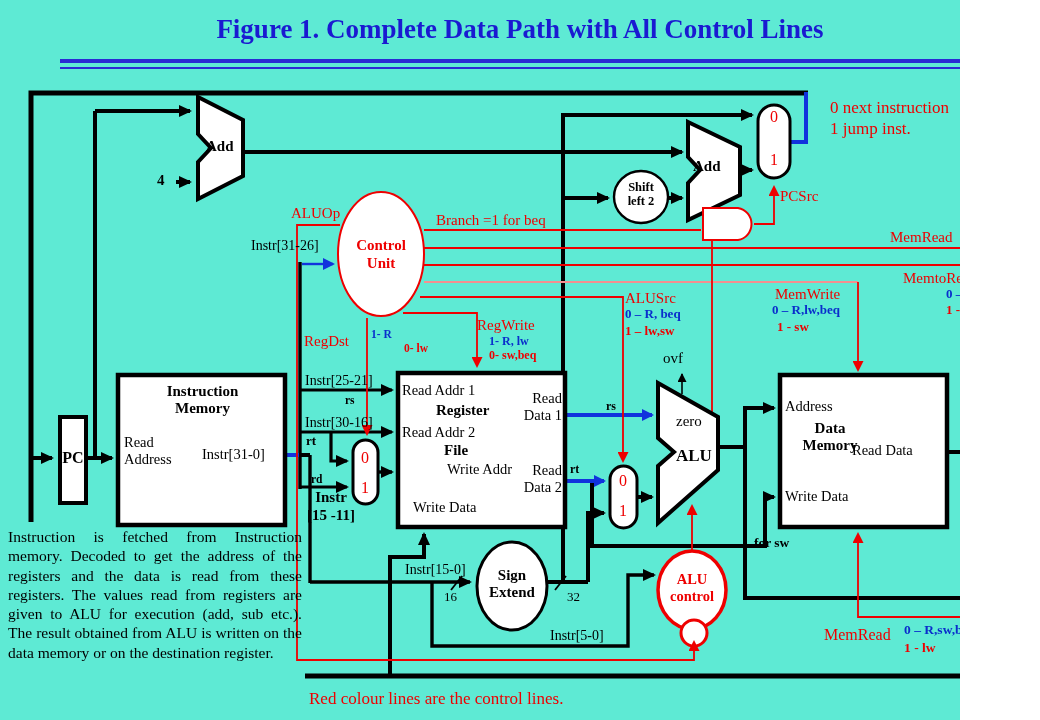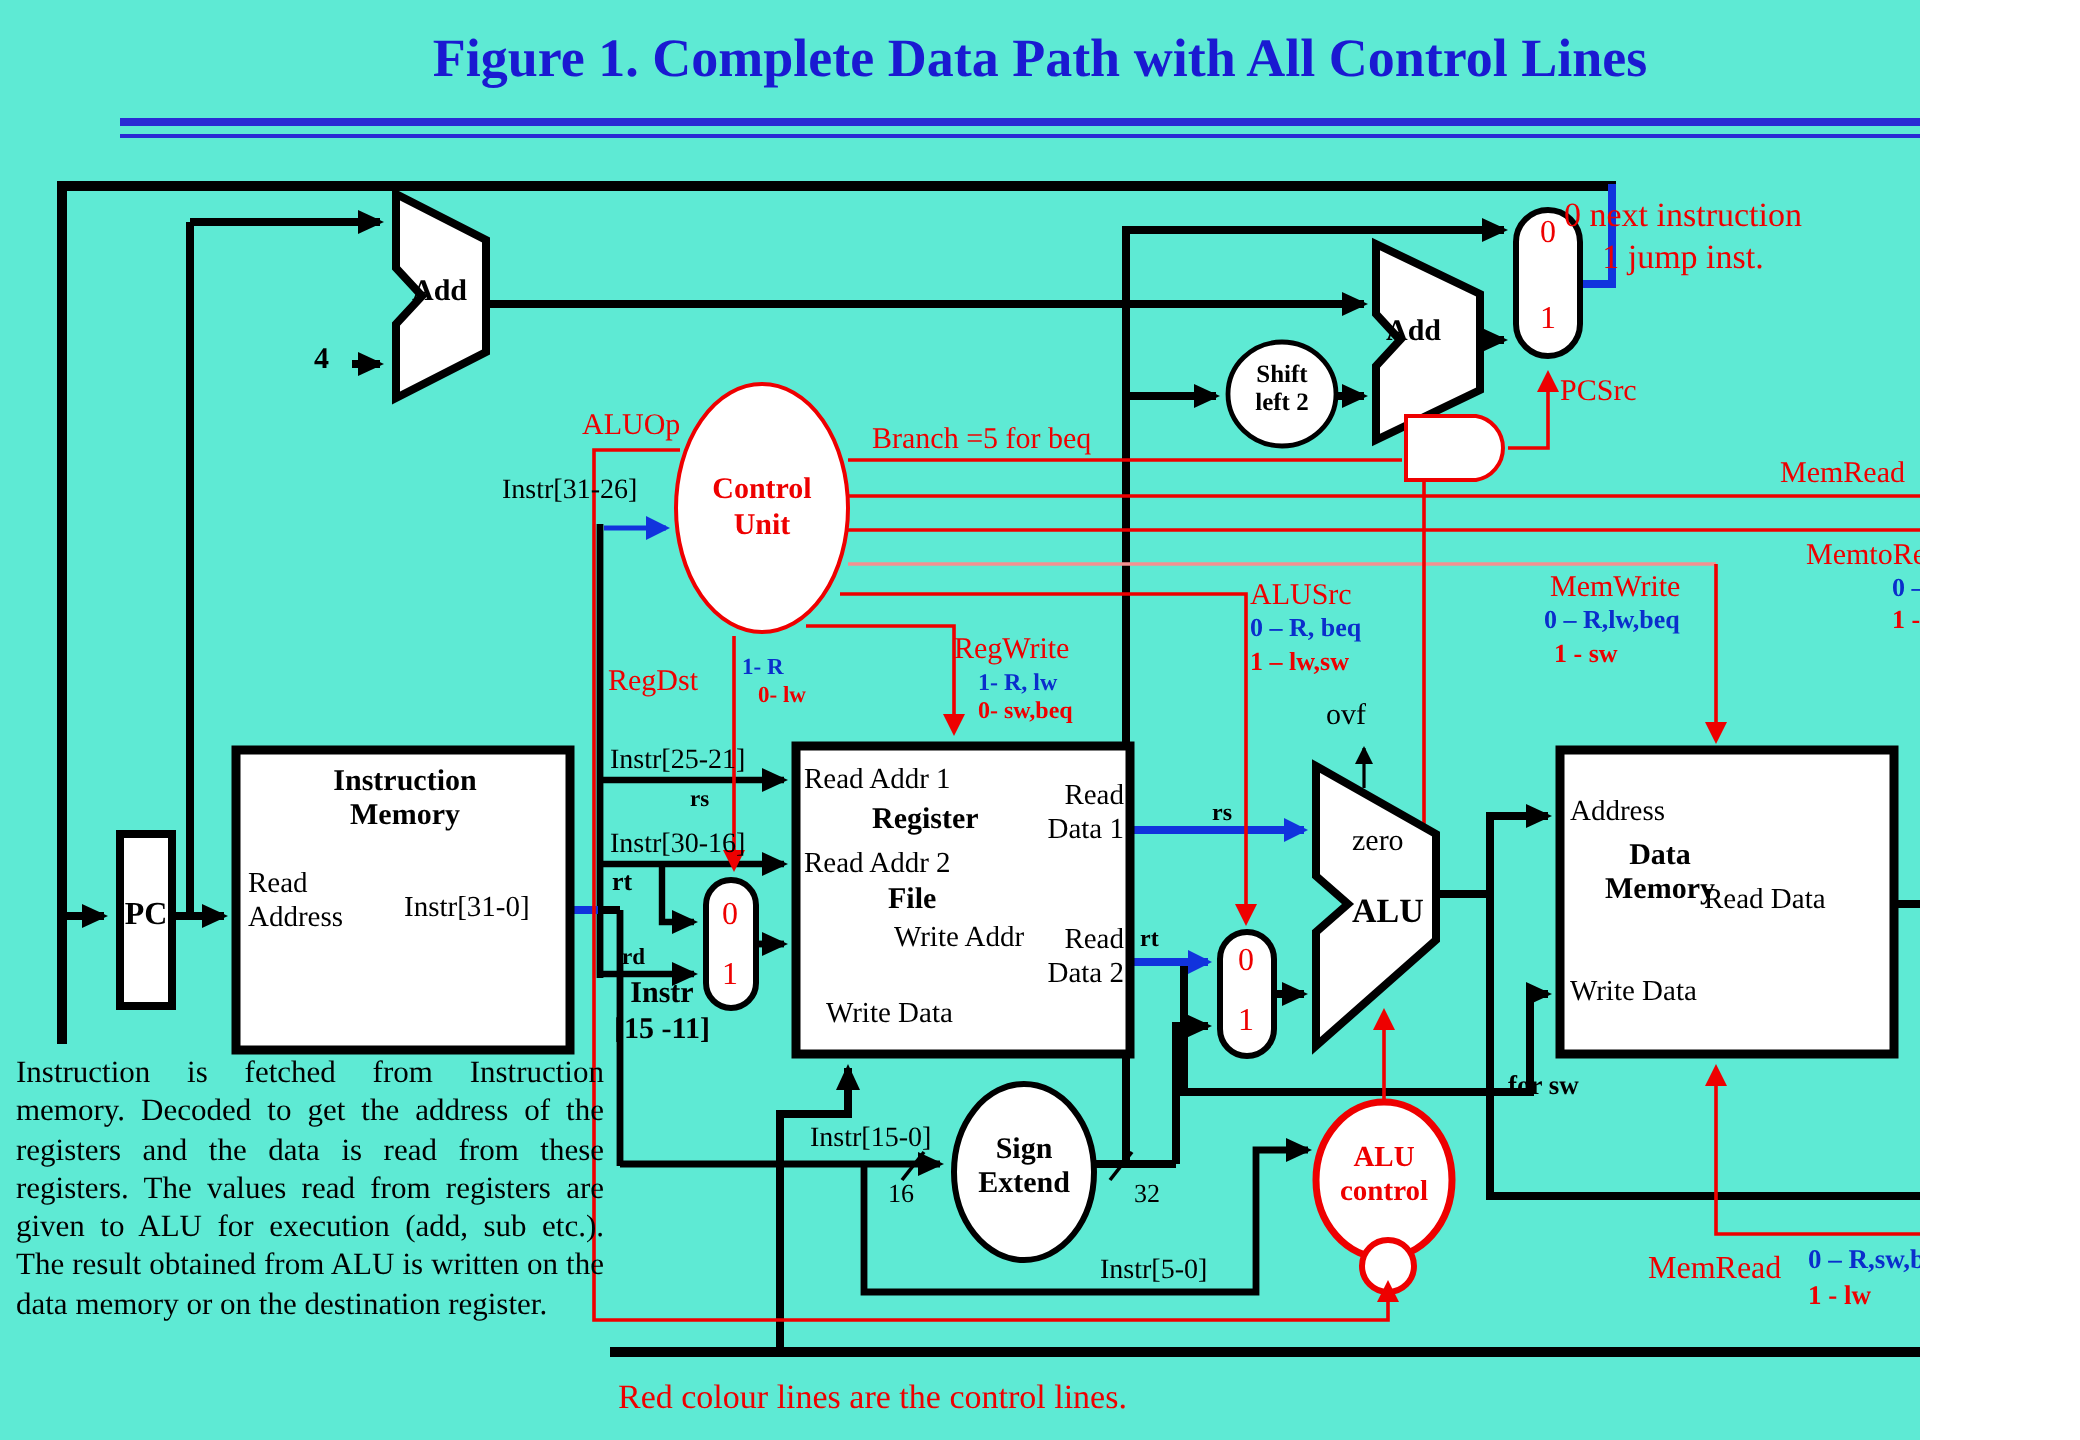--- a/index.html
+++ b/index.html
@@ -122,45 +122,45 @@
       <rect x="610" y="466" width="27" height="62" rx="13.5" stroke="#000" stroke-width="3"></rect>
       <rect x="980" y="442" width="28" height="63" rx="14" stroke="#000" stroke-width="3"></rect>
     </g>
 
     <path d="M340 225 L297 225 L297 660 L694 660 L694 642" stroke="#ee0000" stroke-width="1.8" fill="none" marker-end="url(#mR)"></path>
   </svg>
 
   <div class="lbl title ctr" style="left:75px;top:14px;width:890px;">Figure 1. Complete Data Path with All Control Lines</div>
   <div class="rule"></div>
 
-  <div class="lbl red s17 pre" style="left:782px;top:97px;line-height:1.25;text-align:center;">0 next instruction
+  <div class="lbl red s17 pre" style="left:830px;top:97px;line-height:1.25;">0 next instruction
 1 jump inst.</div>
   <div class="lbl red s15" style="left:780px;top:188px;">PCSrc</div>
   <div class="lbl red s15" style="left:890px;top:229px;">MemRead</div>
 
   <div class="lbl red s15" style="left:903px;top:270px;">MemtoReg</div>
   <div class="lbl vblue b s13" style="left:946px;top:287px;">0 – R</div>
   <div class="lbl red b s13" style="left:946px;top:303px;">1 - lw</div>
 
   <div class="lbl red s15" style="left:775px;top:286px;">MemWrite</div>
   <div class="lbl vblue b s13" style="left:772px;top:303px;">0 – R,lw,beq</div>
   <div class="lbl red b s13" style="left:777px;top:320px;">1 - sw</div>
 
   <div class="lbl red s15" style="left:625px;top:290px;">ALUSrc</div>
   <div class="lbl vblue b s13" style="left:625px;top:307px;">0 – R, beq</div>
   <div class="lbl red b s13" style="left:625px;top:324px;">1 – lw,sw</div>
 
-  <div class="lbl red s15" style="left:436px;top:212px;">Branch =5 for beq</div>
+  <div class="lbl red s15" style="left:436px;top:212px;">Branch =1 for beq</div>
   <div class="lbl red s15" style="left:291px;top:205px;">ALUOp</div>
   <div class="lbl s14" style="left:251px;top:238px;">Instr[31-26]</div>
   <div class="lbl red b s15 ctr pre" style="left:337px;top:236px;width:88px;line-height:1.2;">Control
 Unit</div>
   <div class="lbl red s15" style="left:304px;top:333px;">RegDst</div>
   <div class="lbl vblue b s11" style="left:371px;top:328px;">1- R</div>
-  <div class="lbl red b s11" style="left:365px;top:342px;padding-left:14px;">0- lw</div>
+  <div class="lbl red b s11" style="left:390px;top:342px;padding-left:14px;">0- lw</div>
   <div class="lbl red s15" style="left:477px;top:317px;">RegWrite</div>
   <div class="lbl vblue b s12" style="left:489px;top:335px;">1- R, lw</div>
   <div class="lbl red b s12" style="left:489px;top:349px;">0- sw,beq</div>
 
   <div class="lbl b s15" style="left:206px;top:138px;">Add</div>
   <div class="lbl b s15" style="left:157px;top:172px;">4</div>
   <div class="lbl b s15" style="left:693px;top:158px;">Add</div>
   <div class="lbl b ctr pre" style="left:612px;top:180px;width:58px;font-size:12.5px;line-height:1.15;">Shift
 left 2</div>
 

